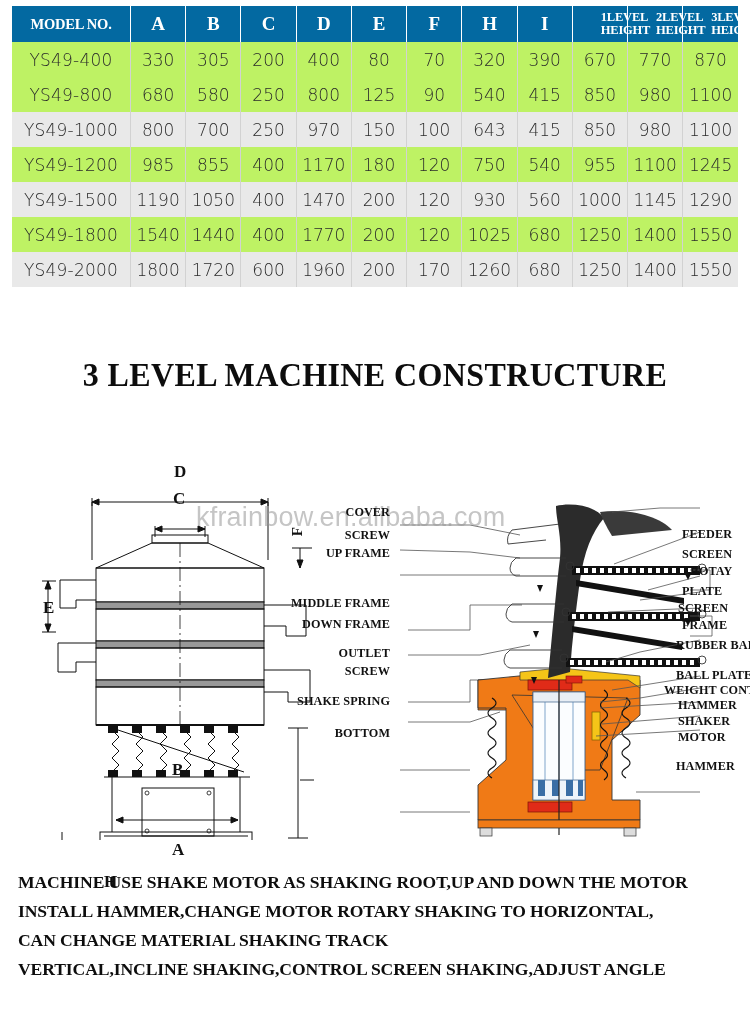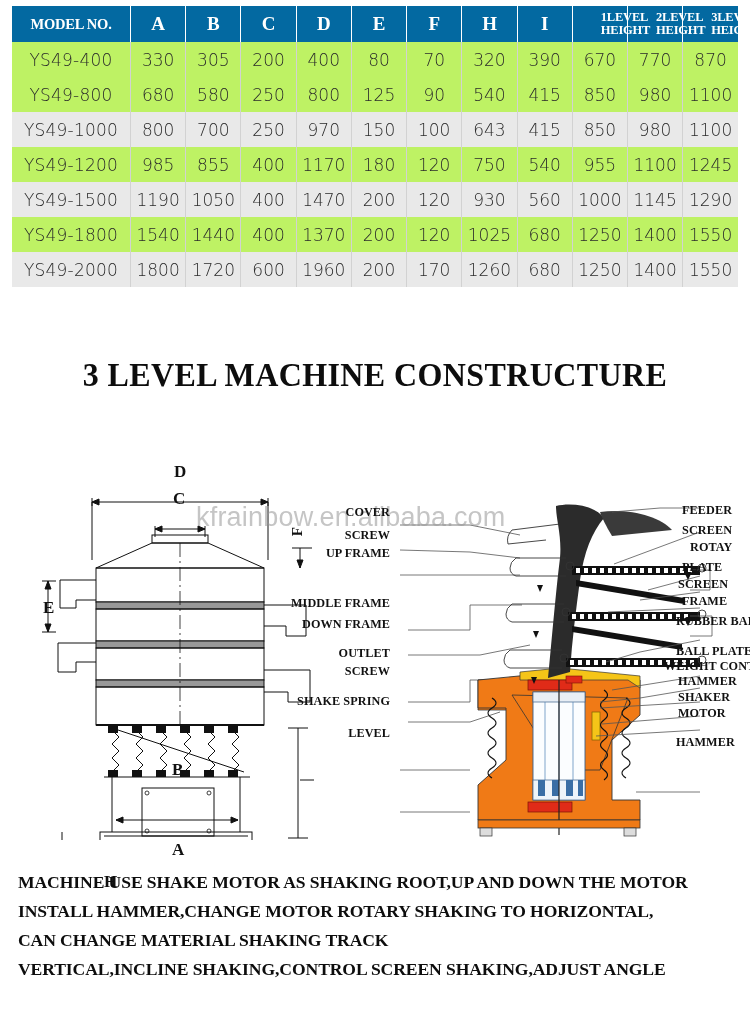--- a/index.html
+++ b/index.html
@@ -47,21 +47,21 @@
     font-family:"Liberation Sans",sans-serif;font-size:27px;
     color:rgba(150,150,150,0.55);letter-spacing:0.2px;white-space:nowrap;
     pointer-events:none;
   }
 
   
   .lbl{
     position:absolute;font-family:"Liberation Serif",serif;font-weight:bold;
     font-size:12.2px;color:#111;white-space:nowrap;letter-spacing:0.1px;
   }
-  .lbl.r{text-align:right;}
+  .lbl.r{text-align:right;margin-top:24px;}
   .lbl.l{text-align:right;}
 
   
   .para{
     position:absolute;left:18px;top:868px;width:716px;
     font-family:"Liberation Serif",serif;font-weight:bold;
     font-size:17.6px;line-height:29px;color:#0d0d0d;letter-spacing:-0.1px;
   }
   .para div{white-space:nowrap;}
 </style>
@@ -164,21 +164,21 @@
         <td>560</td>
         <td>1000</td>
         <td>1145</td>
         <td>1290</td>
       </tr>
       <tr class="odd">
         <td class="model-c">YS49-1800</td>
         <td>1540</td>
         <td>1440</td>
         <td>400</td>
-        <td>1370</td>
+        <td>1770</td>
         <td>200</td>
         <td>120</td>
         <td>1025</td>
         <td>680</td>
         <td>1250</td>
         <td>1400</td>
         <td>1550</td>
       </tr>
       <tr class="even">
         <td class="model-c">YS49-2000</td>
@@ -484,21 +484,21 @@
 <div class="lbl" style="left:104px;top:872px;font-size:17px;">H</div>
 
 <div class="lbl l" style="left:280px;top:505px;width:110px;">COVER</div>
 <div class="lbl l" style="left:280px;top:528px;width:110px;">SCREW</div>
 <div class="lbl l" style="left:270px;top:546px;width:120px;">UP FRAME</div>
 <div class="lbl l" style="left:240px;top:596px;width:150px;">MIDDLE FRAME</div>
 <div class="lbl l" style="left:240px;top:617px;width:150px;">DOWN FRAME</div>
 <div class="lbl l" style="left:280px;top:646px;width:110px;">OUTLET</div>
 <div class="lbl l" style="left:280px;top:664px;width:110px;">SCREW</div>
 <div class="lbl l" style="left:250px;top:694px;width:140px;">SHAKE SPRING</div>
-<div class="lbl l" style="left:270px;top:726px;width:120px;">LEVEL</div>
+<div class="lbl l" style="left:270px;top:726px;width:120px;">BOTTOM</div>
 
 <div class="lbl r" style="left:682px;top:503px;">FEEDER</div>
 <div class="lbl r" style="left:682px;top:523px;">SCREEN</div>
 <div class="lbl r" style="left:690px;top:540px;">ROTAY</div>
 <div class="lbl r" style="left:682px;top:560px;">PLATE</div>
 <div class="lbl r" style="left:678px;top:577px;">SCREEN</div>
 <div class="lbl r" style="left:682px;top:594px;">FRAME</div>
 <div class="lbl r" style="left:676px;top:614px;">RUBBER BALL</div>
 <div class="lbl r" style="left:676px;top:644px;">BALL PLATE</div>
 <div class="lbl r" style="left:664px;top:659px;">WEIGHT CONTROL</div>

